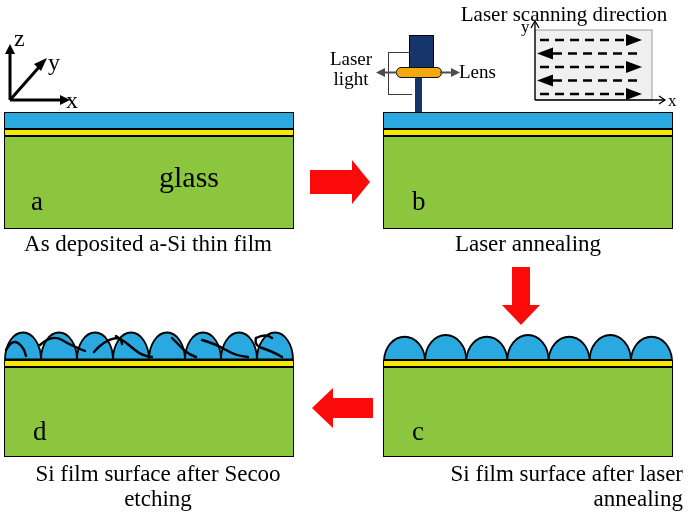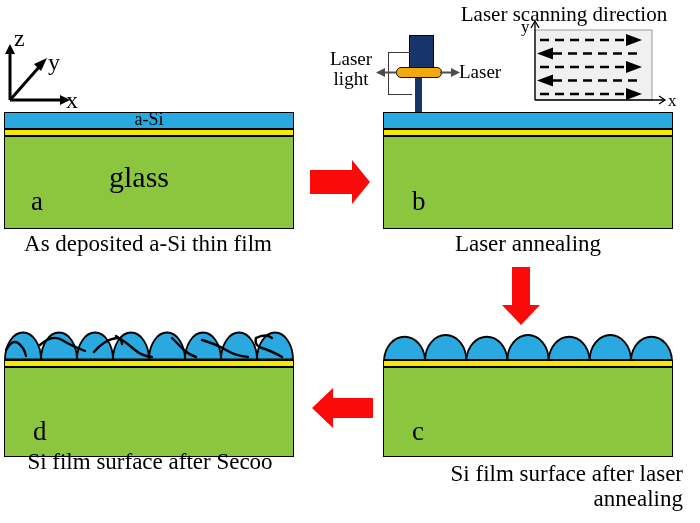--- a/index.html
+++ b/index.html
@@ -37,41 +37,40 @@
     <line x1="8" y1="76" x2="38" y2="42" stroke="#000" stroke-width="3"></line>
     <polygon points="32,40 39,47 45,34" fill="#000"></polygon>
     <text x="12" y="22" font-size="24">z</text>
     <text x="46" y="46" font-size="24">y</text>
     <text x="64" y="84" font-size="24">x</text>
   </svg>
 
   <div class="abs film-blue" style="left:4px;top:112px;width:290px;height:17px;"></div>
   <div class="abs buffer-yellow" style="left:4px;top:129px;width:290px;height:7px;"></div>
   <div class="abs glass-green" style="left:4px;top:136px;width:290px;height:93px;"></div>
-  <div class="abs asi-label" style="left:4px;top:112px;width:290px;">a-Si</div>
-  <div class="abs glass-label" style="left:59px;top:160px;width:160px;">glass</div>
+  <div class="abs glass-label" style="left:59px;top:160px;width:160px;text-align:right;">glass</div>
   <div class="abs id-label" style="left:31px;top:186px;">a</div>
   <div class="abs caption" style="left:0px;top:231px;width:296px;">As deposited a-Si thin film</div>
 
   <div class="abs navy" style="left:415px;top:77px;width:7px;height:37px;"></div>
 
   <div class="abs navy" style="left:409px;top:35px;width:25px;height:34px;border:1px solid #000;box-sizing:border-box;"></div>
 
   <div class="abs bracket" style="left:388px;top:52px;width:24px;height:43px;"></div>
 
   <div class="abs lens-bar" style="left:396px;top:67px;width:46px;height:11px;"></div>
 
   <svg class="abs" style="left:374px;top:65px;" width="88" height="15" viewBox="0 0 88 15">
     <line x1="23" y1="7.5" x2="11" y2="7.5" stroke="#4d4d4d" stroke-width="2"></line>
     <polygon points="11,3 11,12 2,7.5" fill="#4d4d4d"></polygon>
     <line x1="66" y1="7.5" x2="77" y2="7.5" stroke="#4d4d4d" stroke-width="2"></line>
     <polygon points="77,3 77,12 86,7.5" fill="#4d4d4d"></polygon>
   </svg>
   <div class="abs small-label" style="left:322px;top:49px;width:58px;">Laser light</div>
-  <div class="abs small-label" style="left:459px;top:62px;">Laser</div>
+  <div class="abs small-label" style="left:459px;top:62px;">Lens</div>
 
   <div class="abs legend-title" style="left:428px;top:2px;width:272px;">Laser scanning direction</div>
   <svg class="abs" style="left:515px;top:13px;" width="180" height="95" viewBox="0 0 180 95">
     <rect x="20" y="17" width="117" height="70" fill="#F0F0F0" stroke="#9a9a9a" stroke-width="1"></rect>
 
     <line x1="20" y1="87" x2="20" y2="9" stroke="#000" stroke-width="1.3"></line>
     <polyline points="16,15 20,8 24,15" fill="none" stroke="#000" stroke-width="1.3"></polyline>
     <text x="6" y="19" font-size="17">y</text>
 
     <line x1="20" y1="87" x2="150" y2="87" stroke="#000" stroke-width="1.3"></line>
@@ -135,22 +134,23 @@
       <path d="M112,6 Q122,12 131,20 Q138,26 148,27"></path>
       <path d="M168,8 Q176,16 181,21 Q186,25 192,27"></path>
       <path d="M198,10 Q212,14 222,20 Q232,26 244,27"></path>
       <path d="M252,8 Q250,16 258,18 Q270,22 278,27"></path>
       <path d="M252,8 Q262,3 268,8"></path>
     </g>
   </svg>
   <div class="abs buffer-yellow" style="left:4px;top:360px;width:290px;height:7px;"></div>
   <div class="abs glass-green" style="left:4px;top:367px;width:290px;height:90px;"></div>
   <div class="abs id-label" style="left:33px;top:416px;">d</div>
-  <div class="abs caption" style="left:0px;top:449px;width:300px;">
+  <div class="abs caption" style="left:0px;top:461px;width:300px;padding-left:8px;">
     <div>Si film surface after Secoo</div>
+    <div>etching</div>
   </div>
 
   <svg class="abs" style="left:308px;top:158px;" width="66" height="48" viewBox="0 0 66 48">
     <polygon points="2,12 44,12 44,2 62,24 44,46 44,36 2,36" fill="#FA0A08"></polygon>
   </svg>
   <svg class="abs" style="left:498px;top:265px;" width="48" height="62" viewBox="0 0 48 62">
     <polygon points="14,2 32,2 32,40 42,40 23,60 4,40 14,40" fill="#FA0A08"></polygon>
   </svg>
   <svg class="abs" style="left:309px;top:386px;" width="66" height="44" viewBox="0 0 66 44">
     <polygon points="64,12 24,12 24,2 3,22 24,42 24,32 64,32" fill="#FA0A08"></polygon>

